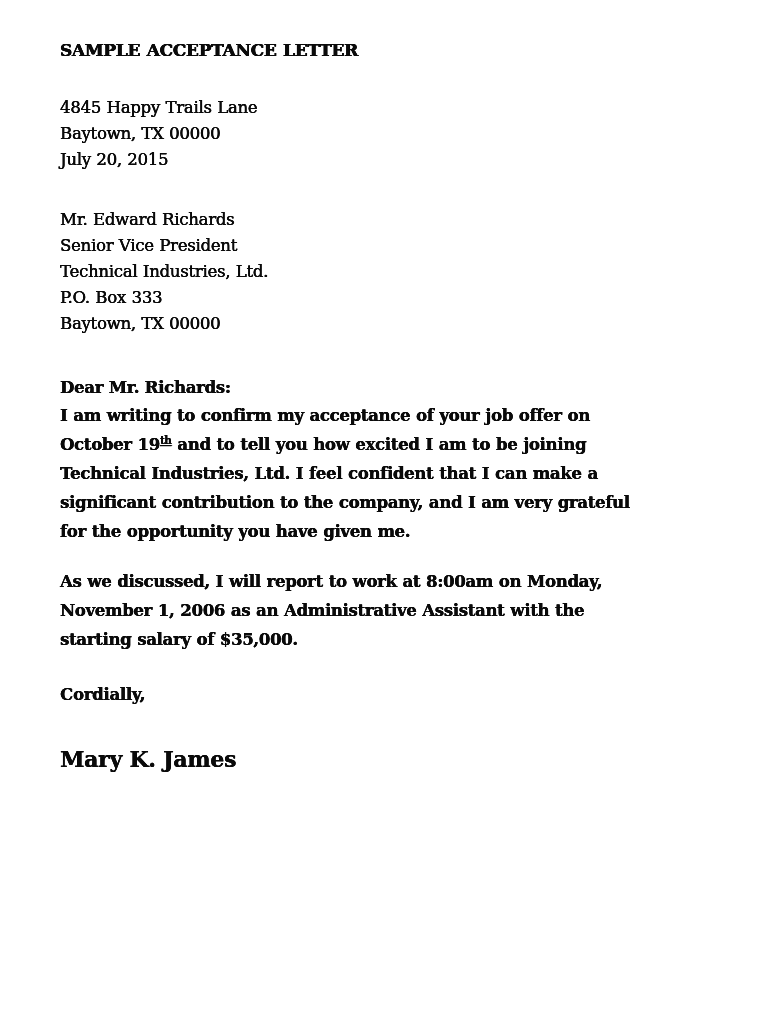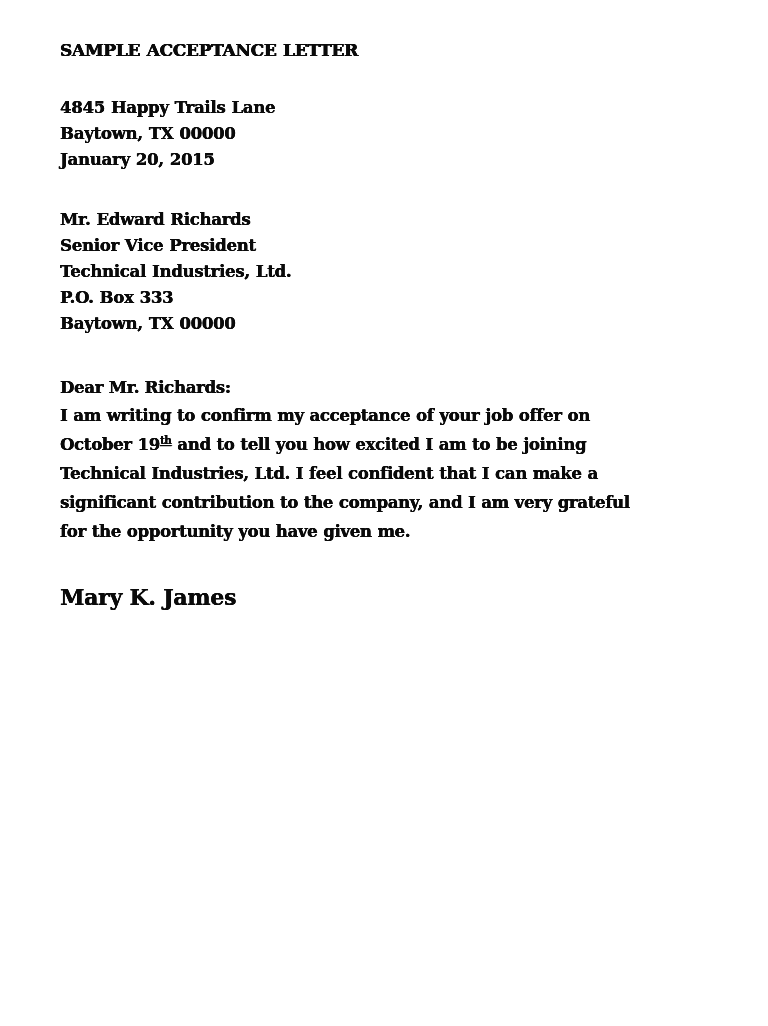--- a/index.html
+++ b/index.html
@@ -41,21 +41,21 @@
     word-spacing: 1px;
     margin: 0 0 34px 0;
     line-height: 1.2;
     transform: scaleX(0.97);
     transform-origin: left center;
     text-shadow: 0.35px 0 0 currentColor, -0.3px 0 0 currentColor, 0 0.3px 0 currentColor;
   }
 
   
   .block {
-    font-weight: 700;
+    font-weight: 400;
     font-size: 16.5px;
     line-height: 26px;
     letter-spacing: -0.25px;
     word-spacing: 0.5px;
     text-shadow: 0.3px 0 0 currentColor, 0 0.25px 0 currentColor;
   }
 
   .sender-block { margin-bottom: 34px; }
   .sender-block .line,
   .recipient-block .line { display: block; white-space: nowrap; }
@@ -114,34 +114,36 @@
 <body>
 
 <div class="page">
   <div class="letter">
 
     <h1 class="doc-title">SAMPLE ACCEPTANCE LETTER</h1>
 
     <div class="block sender-block">
       <span class="line">4845 Happy Trails Lane</span>
       <span class="line">Baytown, TX 00000</span>
-      <span class="line">January 20, 2015</span>
+      <span class="line">July 20, 2015</span>
     </div>
 
     <div class="block recipient-block">
       <span class="line">Mr. Edward Richards</span>
       <span class="line">Senior Vice President</span>
       <span class="line">Technical Industries, Ltd.</span>
       <span class="line">P.O. Box 333</span>
       <span class="line">Baytown, TX 00000</span>
     </div>
 
     <div class="salutation">Dear Mr. Richards:</div>
 
     <p class="para para-1"><span>I am writing to confirm my acceptance of your job offer on October 19</span><sup>th</sup><span> and to tell you how excited I am to be joining Technical Industries, Ltd. I feel confident that I can make a significant contribution to the company, and I am very grateful for the opportunity you have given me.</span></p>
 
+    <p class="para para-2">As we discussed, I will report to work at 8:00am on Monday, November 1, 2006 as an Administrative Assistant with the starting salary of $35,000.</p>
 
 
+    <div class="closing">Cordially,</div>
 
     <div class="signature">Mary K. James</div>
 
   </div>
 </div>
 
 </body></html>

